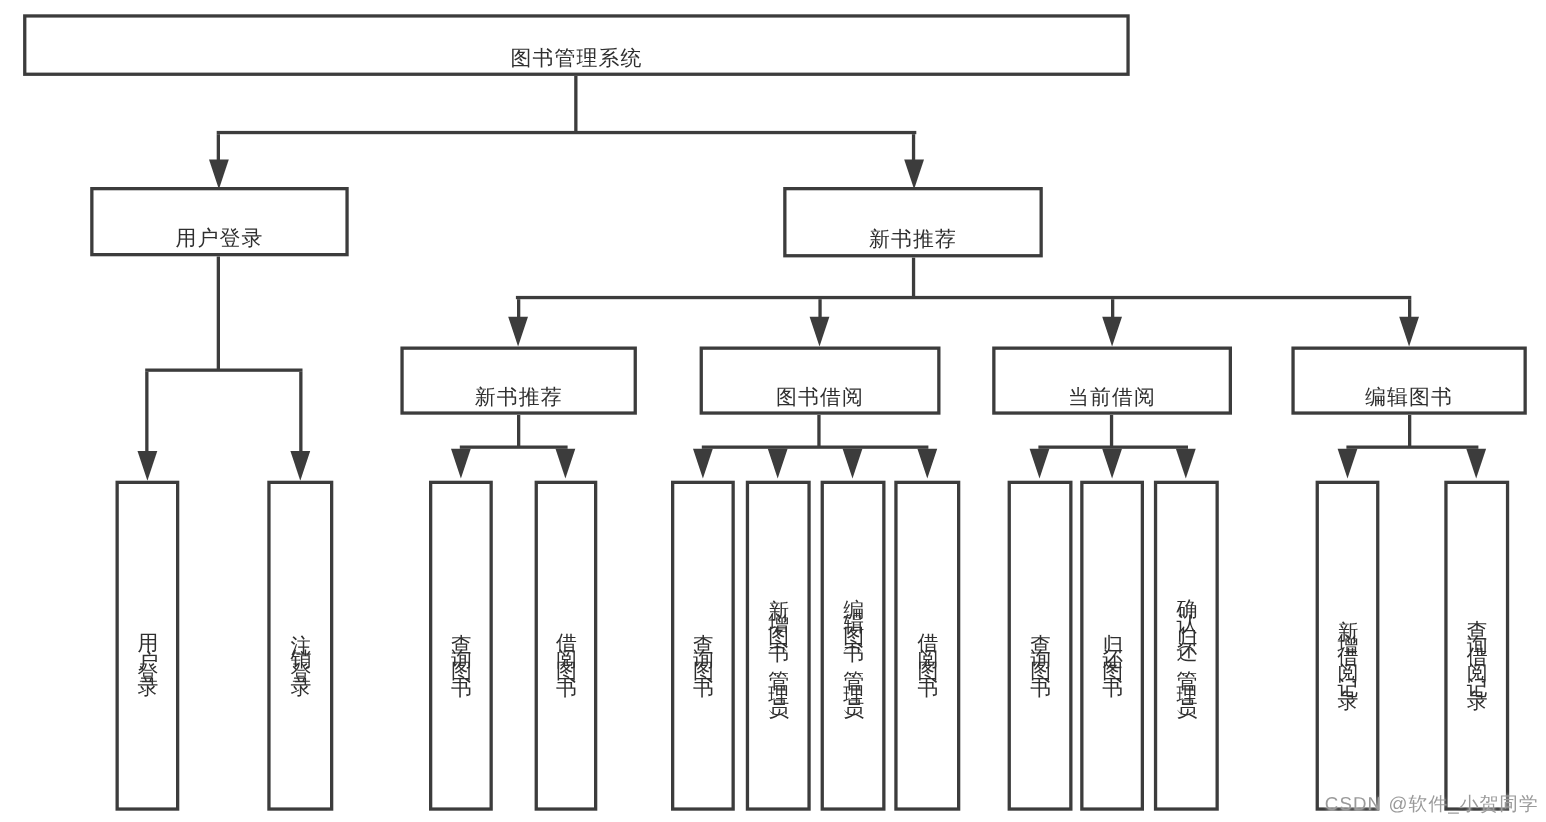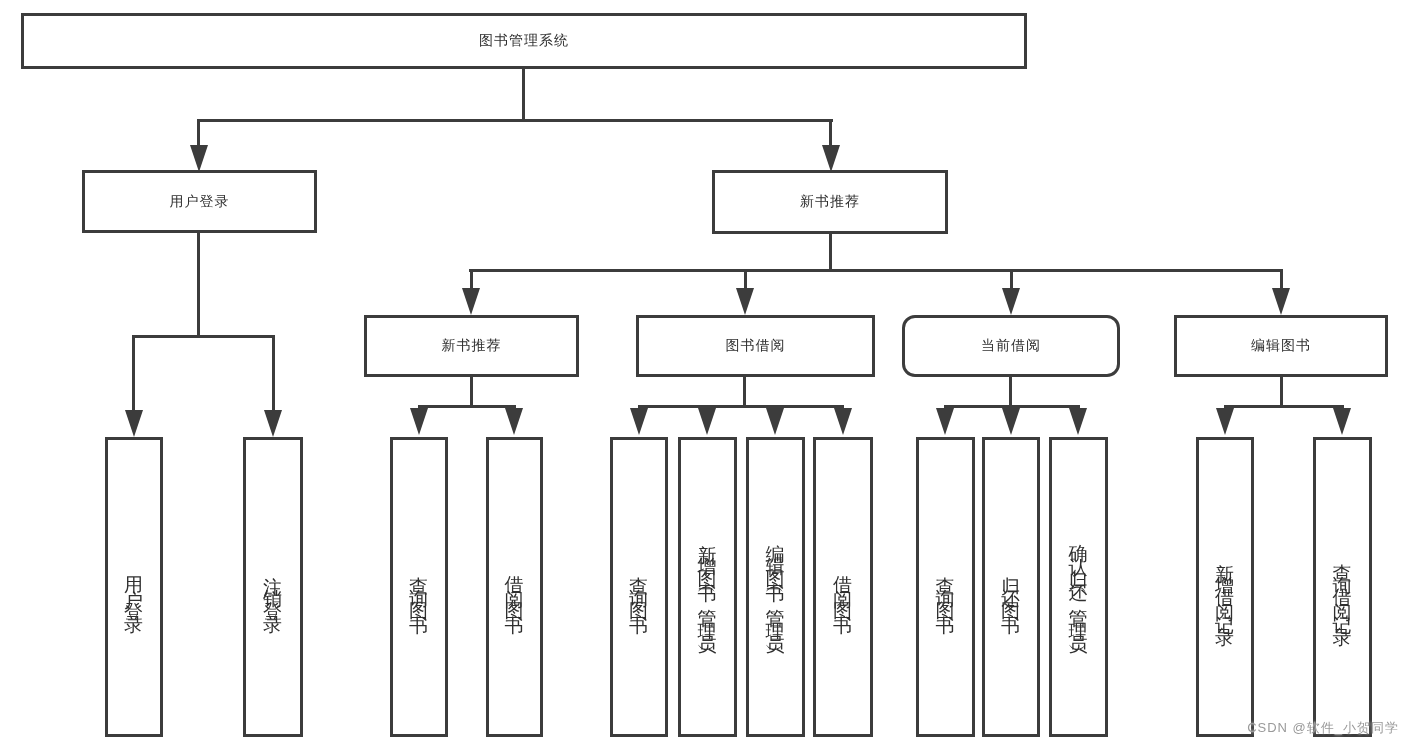--- a/index.html
+++ b/index.html
@@ -15,23 +15,24 @@
     box-sizing:border-box;
     background:#ffffff;
     border:3px solid #3c3c3c;
     display:flex;
     align-items:center;
     justify-content:center;
     color:#2f2f2f;
     z-index:2;
   }
   .hnode{
-    font-size:14px;
+    font-size:19px;
     letter-spacing:1px;
     white-space:nowrap;
+    align-items:flex-end;
   }
   .vnode .vtext{
     writing-mode:vertical-rl;
     text-orientation:mixed;
     font-size:19px;
     letter-spacing:13px;
     line-height:1;
   }
   .line{
     position:absolute;
@@ -42,21 +43,21 @@
     position:absolute;
     width:0;height:0;
     border-left:9px solid transparent;
     border-right:9px solid transparent;
     border-top:27px solid #3c3c3c;
     z-index:1;
   }
   .watermark{
     position:absolute;
     right:6px;top:719px;
-    font-size:13px;
+    font-size:17px;
     color:#9a9a9a;
     letter-spacing:1px;
     text-shadow:0 0 3px #ffffff;
     z-index:5;
     white-space:nowrap;
   }
 </style>
 </head>
 <body>
 
@@ -94,24 +95,24 @@
   <div class="line" style="left:1010px;top:272px;width:3px;height:17px;"></div>
   <div class="line" style="left:1280px;top:272px;width:3px;height:17px;"></div>
   <div class="arrow" style="left:462px;top:288px;"></div>
   <div class="arrow" style="left:736px;top:288px;"></div>
   <div class="arrow" style="left:1002px;top:288px;"></div>
   <div class="arrow" style="left:1272px;top:288px;"></div>
 
   <div class="node hnode" style="left:364px;top:315px;width:215px;height:62px;">
     <span>新书推荐</span>
   </div>
-  <div class="node hnode" style="left:636px;top:315px;width:239px;height:62px;">
+  <div class="node hnode" style="left:636px;top:315px;width:219px;height:62px;">
     <span>图书借阅</span>
   </div>
-  <div class="node hnode" style="left:902px;top:315px;width:218px;height:62px;border-radius:13px;">
+  <div class="node hnode" style="left:902px;top:315px;width:218px;height:62px;">
     <span>当前借阅</span>
   </div>
   <div class="node hnode" style="left:1174px;top:315px;width:214px;height:62px;">
     <span>编辑图书</span>
   </div>
 
   <div class="line" style="left:470px;top:377px;width:3px;height:30px;"></div>
   <div class="line" style="left:418px;top:405px;width:98px;height:3px;"></div>
   <div class="arrow" style="left:410px;top:408px;"></div>
   <div class="arrow" style="left:505px;top:408px;"></div>

